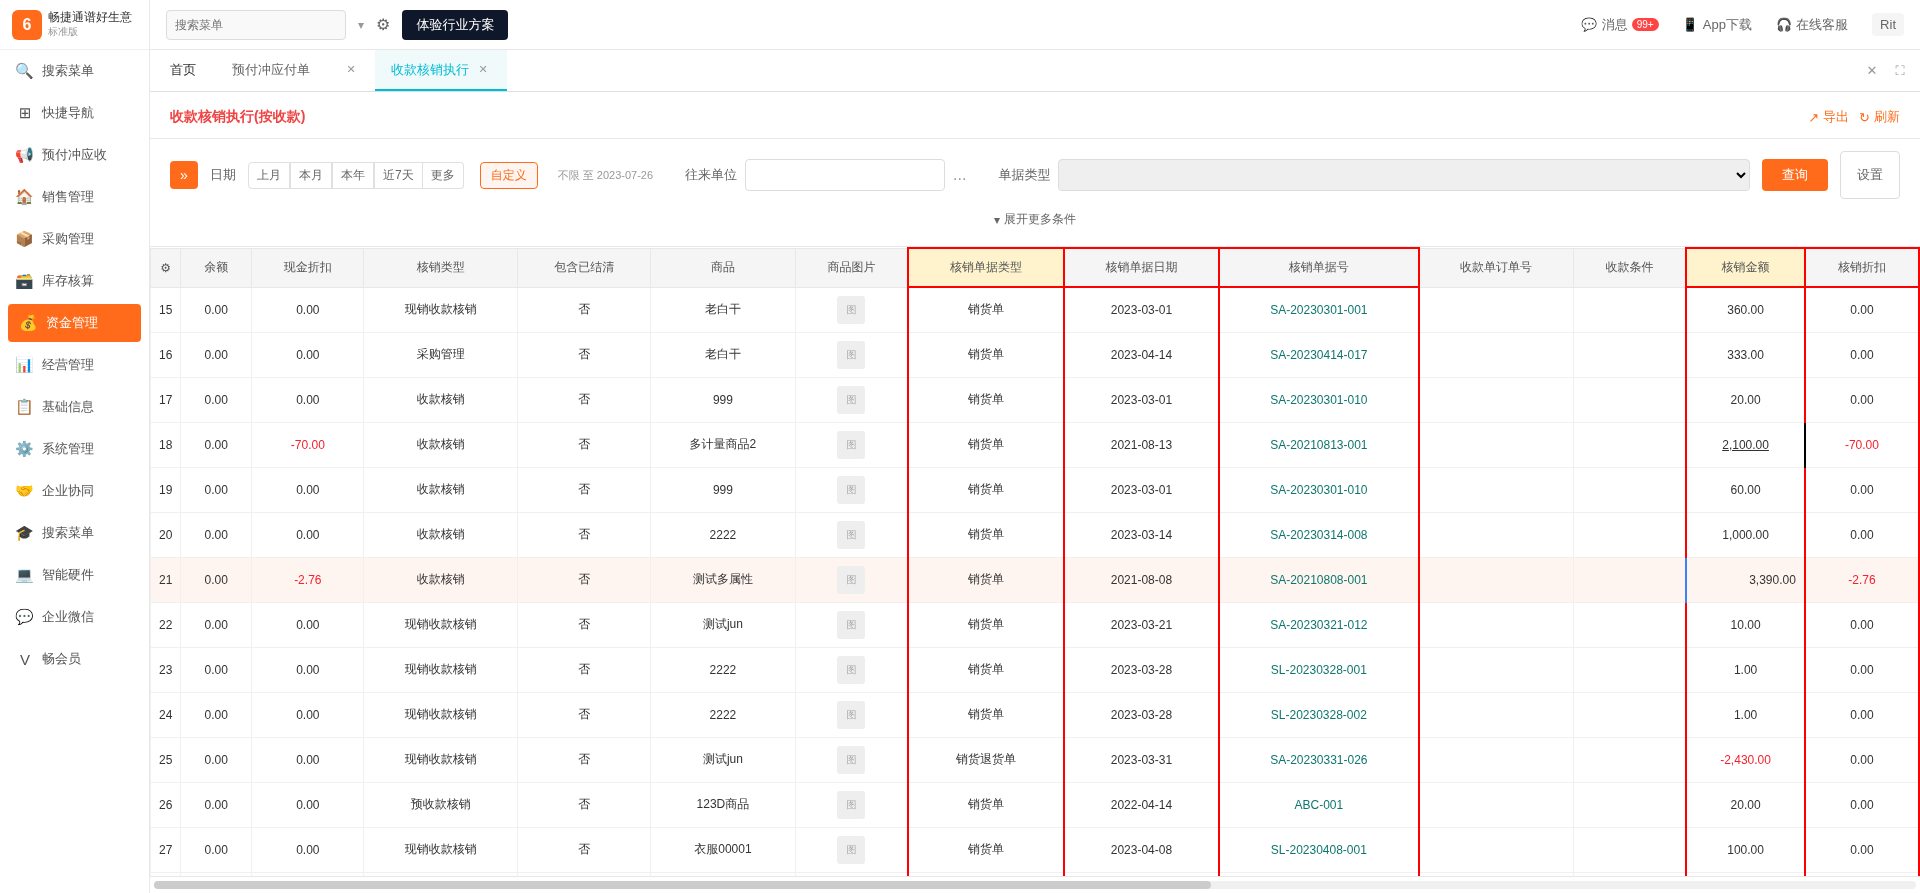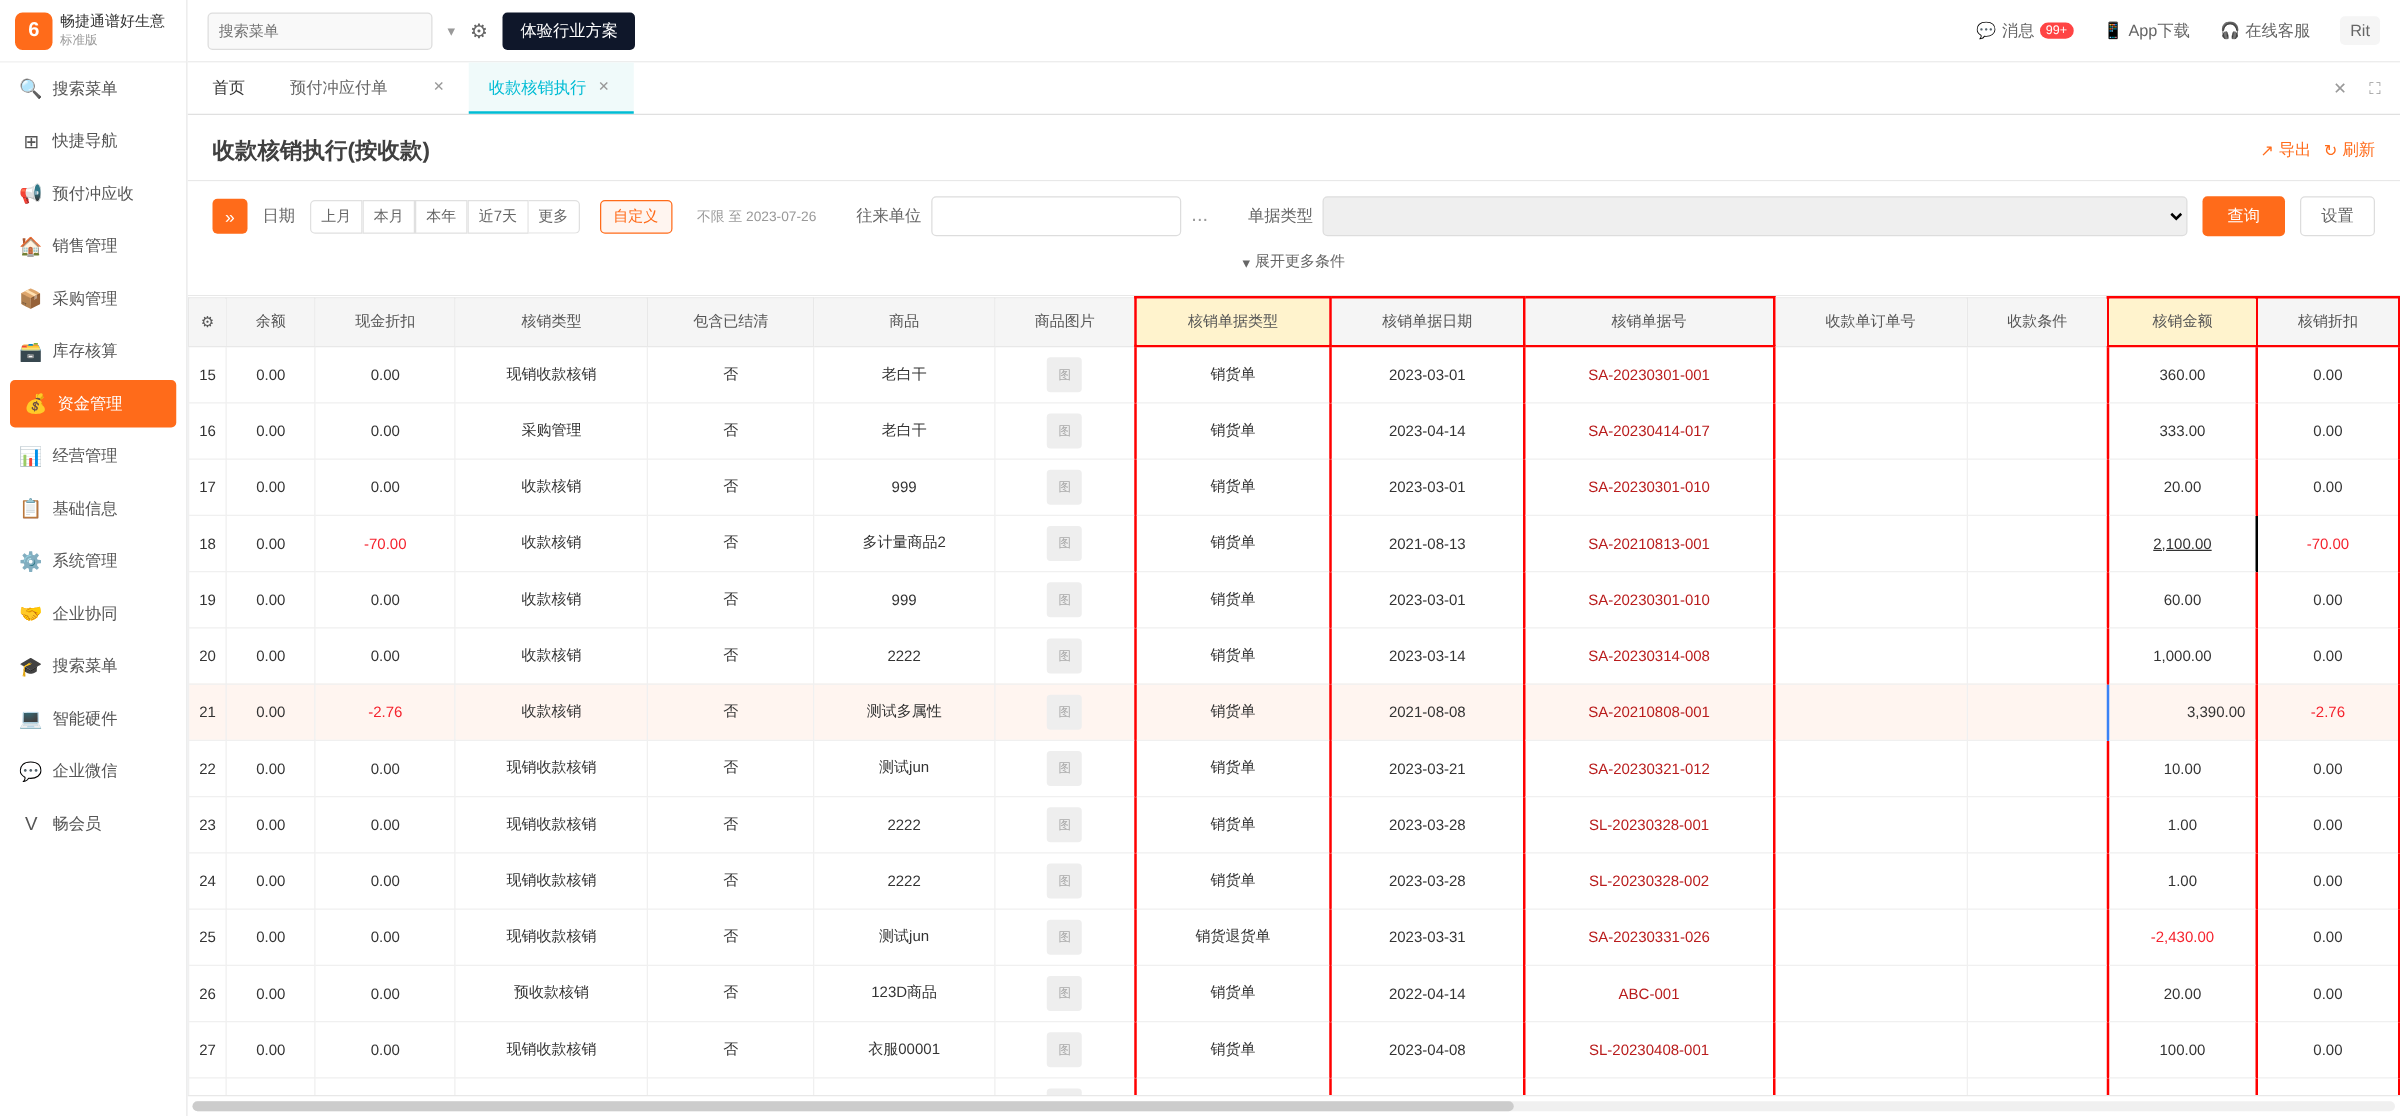--- a/index.html
+++ b/index.html
@@ -37,51 +37,51 @@
     .tab.active { border-bottom: 2px solid #00bcd4; color: #00bcd4; background: #f0fafa; }
     .tab-home { color: #333; font-size: 13px; padding: 0 20px; display: flex; align-items: center; }
     .tab-close { width: 16px; height: 16px; display: flex; align-items: center; justify-content: center; border-radius: 50%; color: #999; font-size: 11px; }
     .tabbar-spacer { flex: 1; }
     .tabbar-actions { display: flex; align-items: center; padding: 0 8px; gap: 4px; }
     .tabbar-btn { width: 24px; height: 24px; display: flex; align-items: center; justify-content: center; color: #999; cursor: pointer; }
 
     
     .page { flex: 1; overflow: hidden; display: flex; flex-direction: column; padding: 0; background: #f0f2f5; }
     .page-header { background: #fff; padding: 16px 20px 12px; border-bottom: 1px solid #e8e8e8; display: flex; align-items: center; justify-content: space-between; }
-    .page-title { font-size: 18px; font-weight: bold; color: #404040; }
+    .page-title { font-size: 14px; font-weight: bold; color: #ef4444; }
     .page-actions { display: flex; gap: 10px; }
     .page-action-btn { display: flex; align-items: center; gap: 4px; color: #ff6b1a; font-size: 13px; cursor: pointer; }
 
     
     .filter-bar { background: #fff; padding: 12px 20px; border-bottom: 1px solid #e8e8e8; }
     .filter-row { display: flex; align-items: center; gap: 12px; flex-wrap: wrap; }
     .filter-expand-btn { width: 28px; height: 28px; background: #ff6b1a; border-radius: 4px; display: flex; align-items: center; justify-content: center; color: white; cursor: pointer; font-size: 14px; }
     .filter-label { color: #666; font-size: 13px; white-space: nowrap; }
     .filter-date-group { display: flex; align-items: center; gap: 0; }
     .filter-date-opt { padding: 4px 8px; color: #666; font-size: 12px; cursor: pointer; border: 1px solid #e0e0e0; background: #fff; }
     .filter-date-opt:first-child { border-radius: 4px 0 0 4px; }
     .filter-date-opt:last-child { border-radius: 0 4px 4px 0; border-left: none; }
     .filter-date-custom { padding: 4px 10px; color: #ff6b1a; font-size: 12px; cursor: pointer; border: 1px solid #ff6b1a; border-radius: 4px; background: #fff5f0; margin-left: 4px; }
     .filter-date-range { font-size: 11px; color: #999; margin-left: 4px; }
     .filter-input-group { display: flex; align-items: center; gap: 8px; }
     .filter-input { width: 200px; height: 32px; border: 1px solid #ddd; border-radius: 4px; padding: 0 8px; font-size: 12px; }
     .filter-dots { color: #999; font-size: 16px; cursor: pointer; }
     .filter-select-group { display: flex; align-items: center; gap: 8px; flex: 1; }
     .filter-select { height: 32px; border: 1px solid #ddd; border-radius: 4px; padding: 0 8px; font-size: 12px; min-width: 180px; flex: 1; }
     .query-btn { background: #ff6b1a; color: white; border: none; border-radius: 4px; padding: 6px 20px; font-size: 13px; cursor: pointer; height: 32px; }
-    .setting-btn { background: #fff; color: #666; border: 1px solid #ddd; border-radius: 4px; padding: 6px 16px; font-size: 13px; cursor: pointer; height: 32px; }
+    .setting-btn { background: #fff; color: #666; border: 1px solid #ddd; border-radius: 4px; padding: 6px 16px; font-size: 13px; cursor: pointer; height: 48px; }
     .expand-more { display: flex; align-items: center; justify-content: center; padding: 6px; color: #666; font-size: 12px; cursor: pointer; gap: 4px; }
 
     
     .table-container { flex: 1; overflow: auto; background: #fff; margin: 0; }
     .data-table { width: 100%; border-collapse: collapse; font-size: 12px; }
     .data-table th { background: #f5f5f5; color: #555; padding: 10px 8px; border: 1px solid #e8e8e8; white-space: nowrap; font-weight: normal; text-align: center; position: sticky; top: 0; z-index: 2; }
     .data-table td { padding: 8px; border: 1px solid #f0f0f0; color: #333; text-align: center; white-space: nowrap; }
     .data-table tr.highlighted td { background: #fff5f0; }
-    .data-table .link { color: #b91c1c; cursor: pointer; text-decoration: none; }
+    .data-table .link { color: #0f766e; cursor: pointer; text-decoration: none; }
     .data-table .red { color: #f5222d; }
     .data-table .gear-col { width: 30px; }
 
     
     .scrollbar-area { background: #fff; padding: 4px 0; border-top: 1px solid #e8e8e8; }
     .scrollbar-track { height: 8px; background: #f0f0f0; margin: 0 4px; border-radius: 4px; position: relative; }
     .scrollbar-thumb { height: 8px; width: 60%; background: #ccc; border-radius: 4px; }
   </style>
 </head>
 <body>

